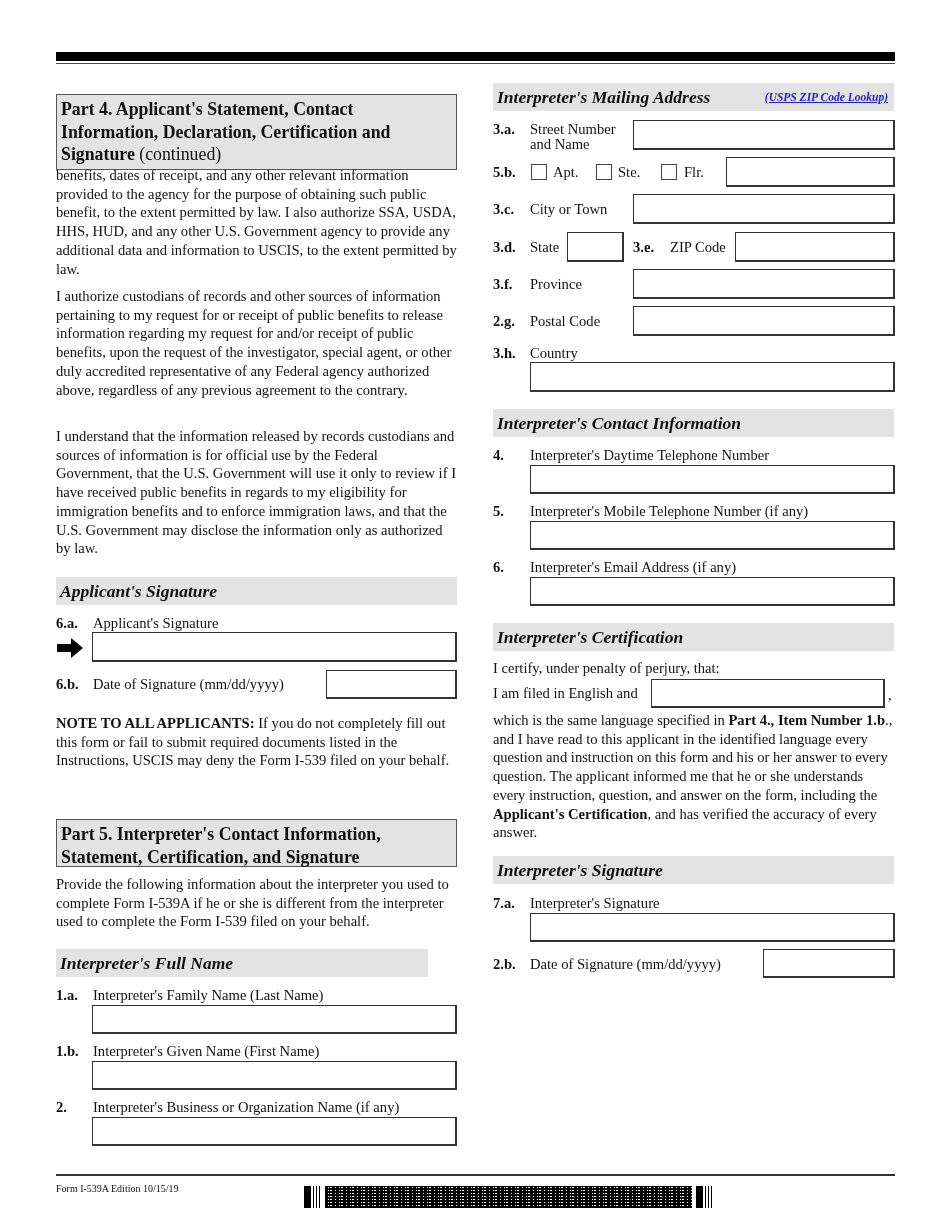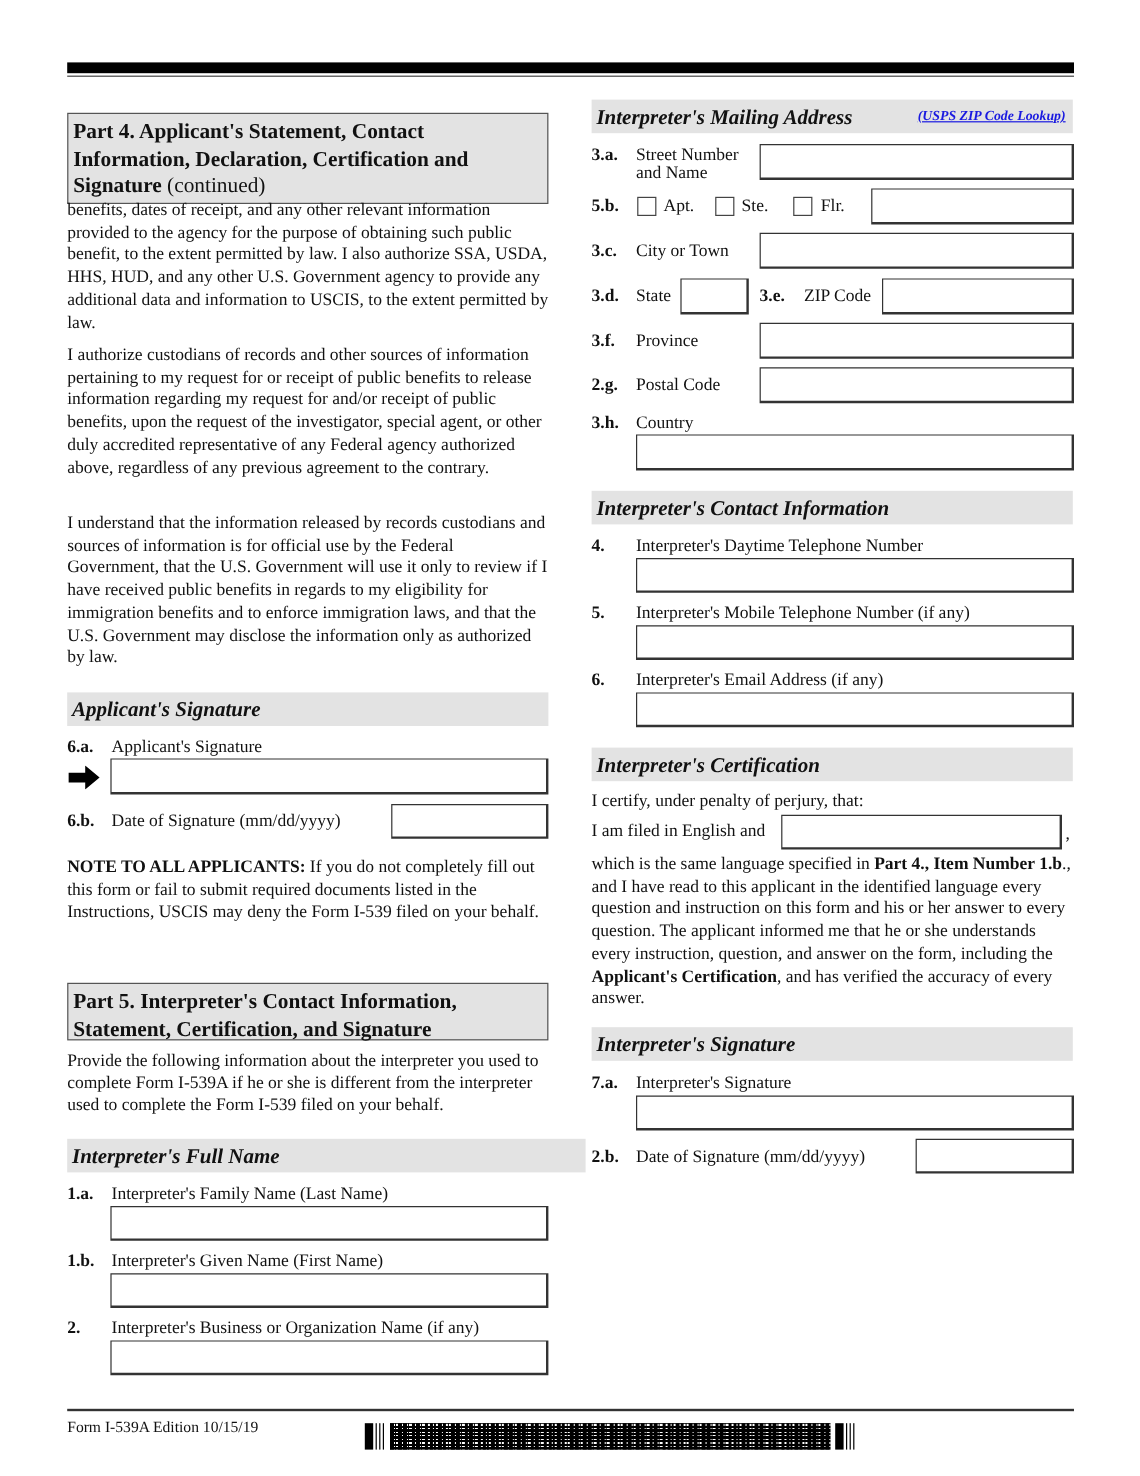--- a/index.html
+++ b/index.html
@@ -50,21 +50,21 @@
       display: inline-block;
     }
     .link {
       color: #1a1ae0;
       text-decoration: underline;
       font-style: italic;
       font-weight: bold;
       font-size: 11.5px;
     }
     .footer-line { left: 56px; top: 1174px; width: 839px; height: 1.5px; background: #333; }
-    .footer-text { font-size: 13px; }
+    .footer-text { font-size: 10px; }
     .barcode { display: flex; align-items: stretch; height: 22px; }
     .barcode span { display: block; background: #000; height: 100%; }
   </style>
 </head>
 <body>
 
 <div class="abs topbar-thick"></div>
 <div class="abs topbar-thin"></div>
 
 <div class="abs part-header" style="left:56px; top:94px; width:401px; height:76px;">
@@ -93,21 +93,21 @@
 <div class="abs para" style="left:56px; top:714px; width:402px;">
   <b>NOTE TO ALL APPLICANTS:</b><span>  If you do not completely fill out this form or fail to submit required documents listed in the Instructions, USCIS may deny the Form I-539 filed on your behalf.</span>
 </div>
 
 <div class="abs part-header" style="left:56px; top:819px; width:401px; height:48px; font-weight:bold;">
   <span>Part 5.  Interpreter's Contact Information, Statement, Certification, and Signature</span>
 </div>
 
 <div class="abs para" style="left:56px; top:875px; width:404px;">Provide the following information about the interpreter you used to complete Form I-539A if he or she is different from the interpreter used to complete the Form I-539 filed on your behalf.</div>
 
-<div class="abs sec-header" style="left:56px; top:949px; width:432px;">Interpreter's Full Name</div>
+<div class="abs sec-header" style="left:56px; top:949px; width:372px;">Interpreter's Full Name</div>
 
 <div class="abs num" style="left:56px; top:986px;">1.a.</div>
 <div class="abs" style="left:93px; top:986px;">Interpreter's Family Name (Last Name)</div>
 <div class="abs field" style="left:92px; top:1005px; width:365px; height:29px;"></div>
 
 <div class="abs num" style="left:56px; top:1042px;">1.b.</div>
 <div class="abs" style="left:93px; top:1042px;">Interpreter's Given Name (First Name)</div>
 <div class="abs field" style="left:92px; top:1061px; width:365px; height:29px;"></div>
 
 <div class="abs num" style="left:56px; top:1098px;">2.</div>

